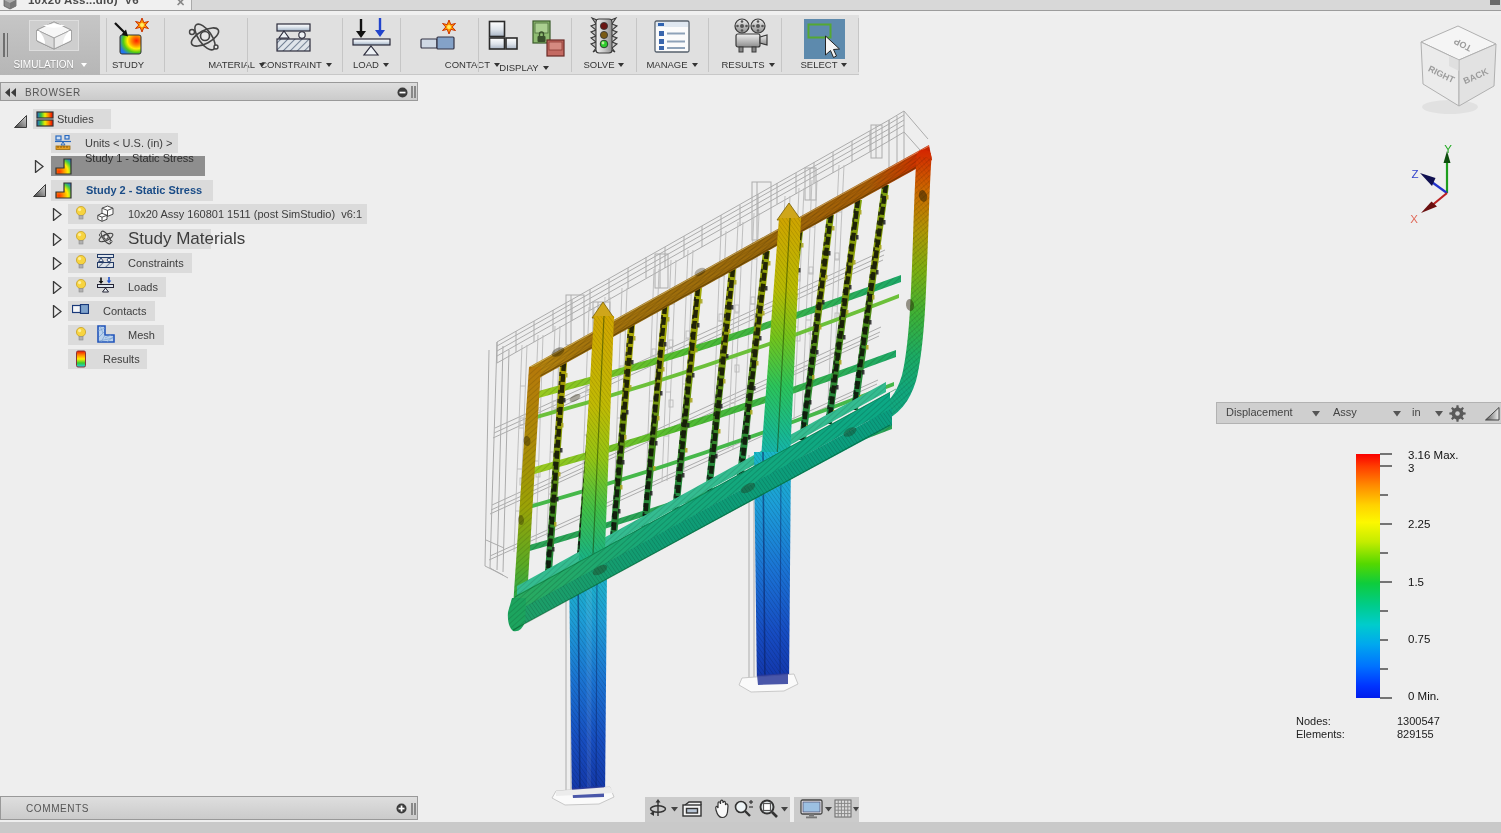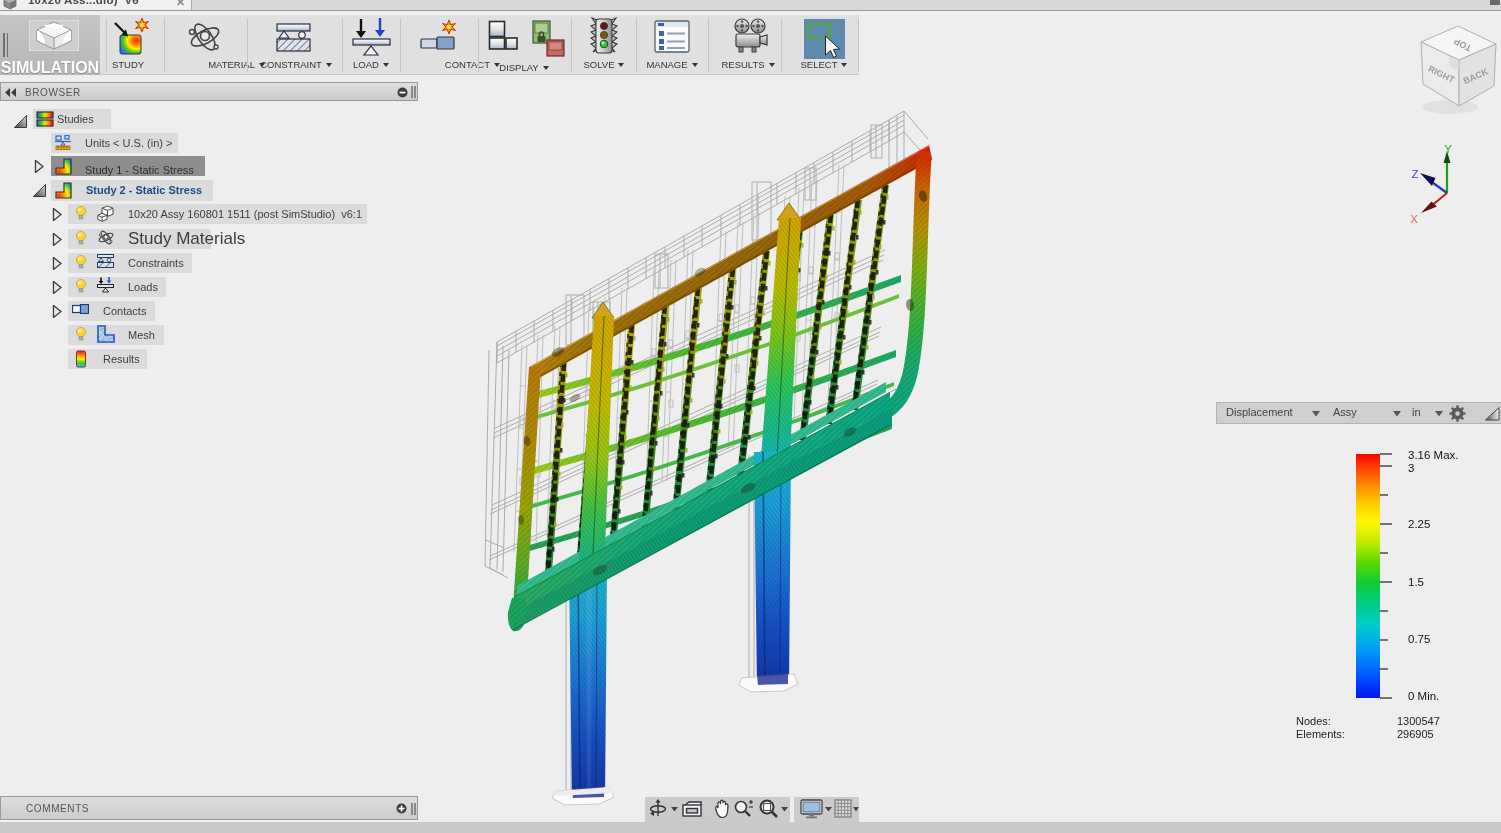--- a/index.html
+++ b/index.html
@@ -37,21 +37,21 @@
 <div class="abs" style="left:29px;top:20px;width:50px;height:31px;background:#cecece;border:1px solid #dedede"></div>
 <svg class="abs" style="left:33px;top:21px" width="42" height="29" viewBox="0 0 42 29">
  <polygon points="21,1 38,9 38,20 21,28 4,20 4,9" fill="#e9e9e9" stroke="#8a8a8a" stroke-width="1"></polygon>
  <polygon points="21,1 38,9 21,17 4,9" fill="#f6f6f6" stroke="#9a9a9a" stroke-width="0.8"></polygon>
  <path d="M21,17 L38,9 38,20 21,28 Z" fill="#ececec" stroke="#9a9a9a" stroke-width="0.8"></path>
  <path d="M21,17 L4,9 4,20 21,28 Z" fill="#dadada" stroke="#9a9a9a" stroke-width="0.8"></path>
  <path d="M6,10 Q12,16 12,23 L4,19 4,10 Z" fill="#fff"></path>
  <path d="M36,10 Q30,16 30,23 L38,19 38,10 Z" fill="#fff"></path>
  <path d="M10,4.5 Q21,1.5 32,4.5 Q21,9 10,4.5 Z" fill="#fff"></path>
 </svg>
-<div class="abs" style="left:0;top:59px;width:100px;text-align:center;font-size:16px;font-weight:bold;color:#fff;text-shadow:0 1px 1px #888">SIMULATION <span class="caret" style="border-top-color:#fff"></span></div>
+<div class="abs" style="left:0;top:59px;width:100px;text-align:center;font-size:10px;font-weight:normal;color:#fff;text-shadow:0 1px 1px #888">SIMULATION <span class="caret" style="border-top-color:#fff"></span></div>
 <div class="lbl" style="left:68px;top:59px;width:120px;text-align:center">STUDY</div>
 <div class="lbl" style="left:145px;top:59px;width:120px;text-align:right">MATERIAL<span class="caret"></span></div>
 <div class="lbl" style="left:236px;top:59px;width:120px;text-align:center">CONSTRAINT<span class="caret"></span></div>
 <div class="lbl" style="left:311px;top:59px;width:120px;text-align:center">LOAD<span class="caret"></span></div>
 <div class="lbl" style="left:380px;top:59px;width:120px;text-align:right">CONTACT<span class="caret"></span></div>
 <div class="lbl" style="left:464px;top:62px;width:120px;text-align:center">DISPLAY<span class="caret"></span></div>
 <div class="lbl" style="left:544px;top:59px;width:120px;text-align:center">SOLVE<span class="caret"></span></div>
 <div class="lbl" style="left:612px;top:59px;width:120px;text-align:center">MANAGE<span class="caret"></span></div>
 <div class="lbl" style="left:688px;top:59px;width:120px;text-align:center">RESULTS<span class="caret"></span></div>
 <div class="lbl" style="left:764px;top:59px;width:120px;text-align:center">SELECT<span class="caret"></span></div>
@@ -312,21 +312,21 @@
           <stop offset="30%" stop-color="#ff9900"></stop>
           <stop offset="55%" stop-color="#ffee00"></stop>
           <stop offset="78%" stop-color="#44cc44"></stop>
           <stop offset="100%" stop-color="#2266ee"></stop>
         </radialGradient>
       </defs>
       <path d="M1,16 L1,9 6,9 6,13 11,13 11,16 Z M8,11 L8,1 16,1 16,11 Z" fill="none"></path>
       <path d="M9,1 L16,1 16,16 1,16 1,10 9,10 Z" fill="url(#stg)" stroke="#333" stroke-width="1.2"></path>
     </svg>
   </div>
-<div class="abs" style="left:85px;top:160px;height:32px;line-height:20px;font-size:11px;color:#2e2e2e;white-space:nowrap">Study 1 - Static Stress</div>
+<div class="abs" style="left:85px;top:148px;height:32px;line-height:20px;font-size:11px;color:#2e2e2e;white-space:nowrap">Study 1 - Static Stress</div>
 <svg class="abs" style="left:33px;top:184px" width="13" height="13">
     <defs>
       <linearGradient id="ae{0}" x1="0" y1="1" x2="1" y2="0">
         <stop offset="0%" stop-color="#4a4a4a"></stop>
         <stop offset="100%" stop-color="#c8c8c8"></stop>
       </linearGradient>
     </defs>
     <polygon points="0.5,12.5 12.5,12.5 12.5,0.5" fill="url(#ag)" stroke="#3a3a3a" stroke-width="1"></polygon>
   </svg>
 <div class="trow" style="left:51px;top:180px;width:162px;height:21px;background:#dbdbdb"></div>
@@ -1089,21 +1089,21 @@
   </svg>
 <div class="abs" style="left:1408px;top:449px;font-size:11.5px;color:#111">3.16 Max.</div>
 <div class="abs" style="left:1408px;top:462px;font-size:11.5px;color:#111">3</div>
 <div class="abs" style="left:1408px;top:518px;font-size:11.5px;color:#111">2.25</div>
 <div class="abs" style="left:1408px;top:576px;font-size:11.5px;color:#111">1.5</div>
 <div class="abs" style="left:1408px;top:633px;font-size:11.5px;color:#111">0.75</div>
 <div class="abs" style="left:1408px;top:690px;font-size:11.5px;color:#111">0 Min.</div>
 <div class="abs" style="left:1296px;top:715px;font-size:11px;color:#222">Nodes:</div>
 <div class="abs" style="left:1397px;top:715px;font-size:11px;color:#222">1300547</div>
 <div class="abs" style="left:1296px;top:728px;font-size:11px;color:#222">Elements:</div>
-<div class="abs" style="left:1397px;top:728px;font-size:11px;color:#222">296905</div>
+<div class="abs" style="left:1397px;top:728px;font-size:11px;color:#222">829155</div>
 
 <div class="abs" style="left:645px;top:797px;width:145px;height:25px;background:#cbcbcb"></div>
 <div class="abs" style="left:794px;top:797px;width:65px;height:25px;background:#cbcbcb"></div>
 <svg class="abs" style="left:649px;top:799px" width="210" height="21" viewBox="0 0 210 21">
  <g stroke="#333" fill="none" stroke-width="1.4">
   <line x1="9" y1="2" x2="9" y2="17"></line>
       <ellipse cx="9" cy="10" rx="7.5" ry="3.2"></ellipse>
  </g>
  <polygon points="6.5,3.5 11.5,3.5 9,0" fill="#333"></polygon>
  <polygon points="1,14.5 5,12 5,17" fill="#333"></polygon>

